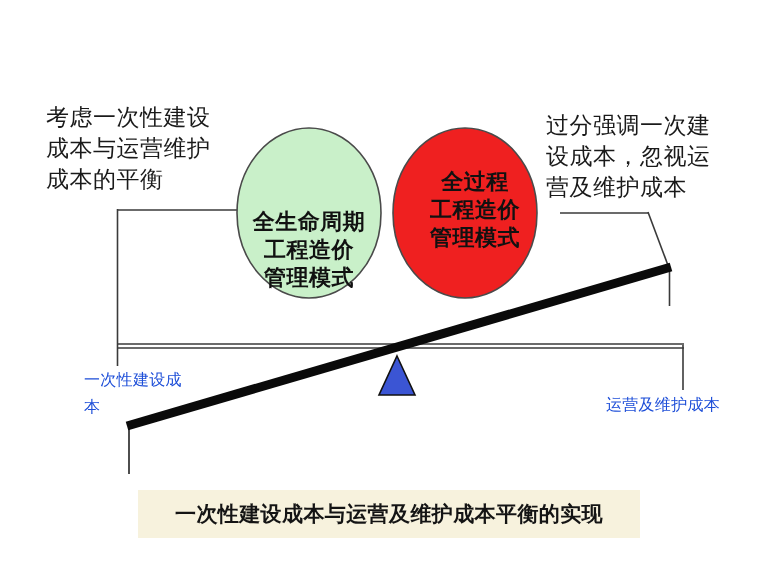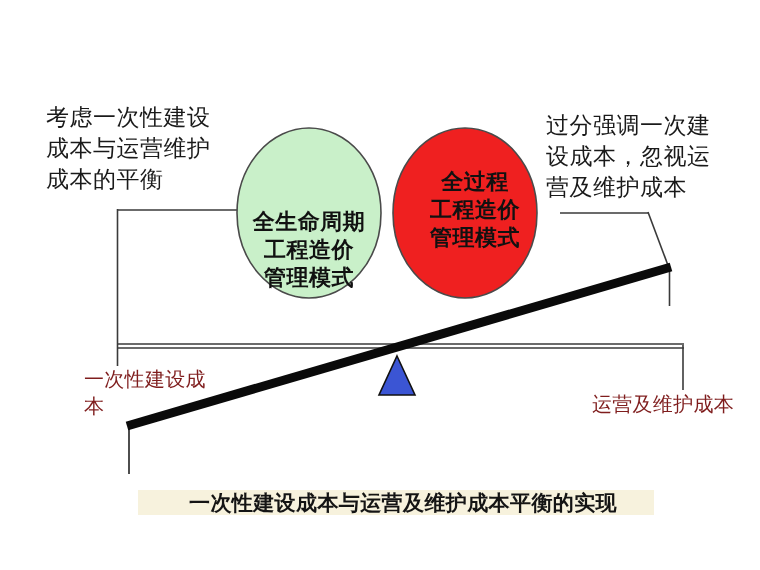--- a/index.html
+++ b/index.html
@@ -40,22 +40,22 @@
     text-align: left;
   }
   #note-right {
     left: 546px;
     top: 110px;
     width: 205px;
     text-align: left;
   }
   .axis-label {
     position: absolute;
-    color: #7f1d1d;
-    font-size: 20px;
+    color: #1d4ed8;
+    font-size: 16px;
     line-height: 27px;
     white-space: pre-line;
     letter-spacing: 0.3px;
   }
   #label-left {
     left: 84px;
     top: 366px;
     width: 150px;
     text-align: left;
   }
@@ -85,26 +85,25 @@
   #ellipse-red-text {
     left: 393px;
     top: 168px;
     width: 164px;
   }
   #caption-band {
     position: absolute;
     left: 138px;
     top: 490px;
     width: 502px;
-    height: 25px;
+    height: 48px;
     background: #f7f2dd;
     display: flex;
     align-items: center;
     justify-content: center;
-    padding-left: 14px;
   }
   #caption-text {
     font-size: 21px;
     font-weight: 700;
     color: #141414;
     letter-spacing: 0.4px;
     white-space: nowrap;
   }
 </style>
 </head>

